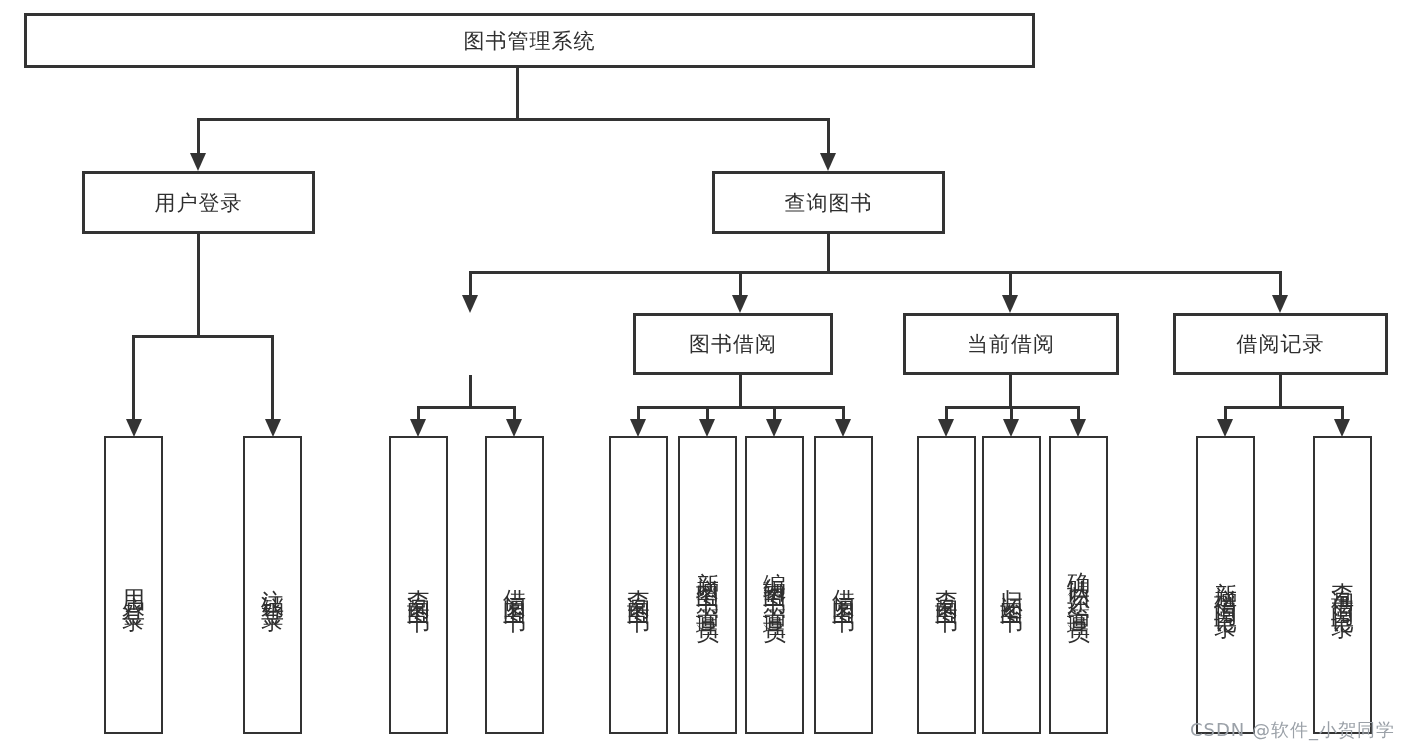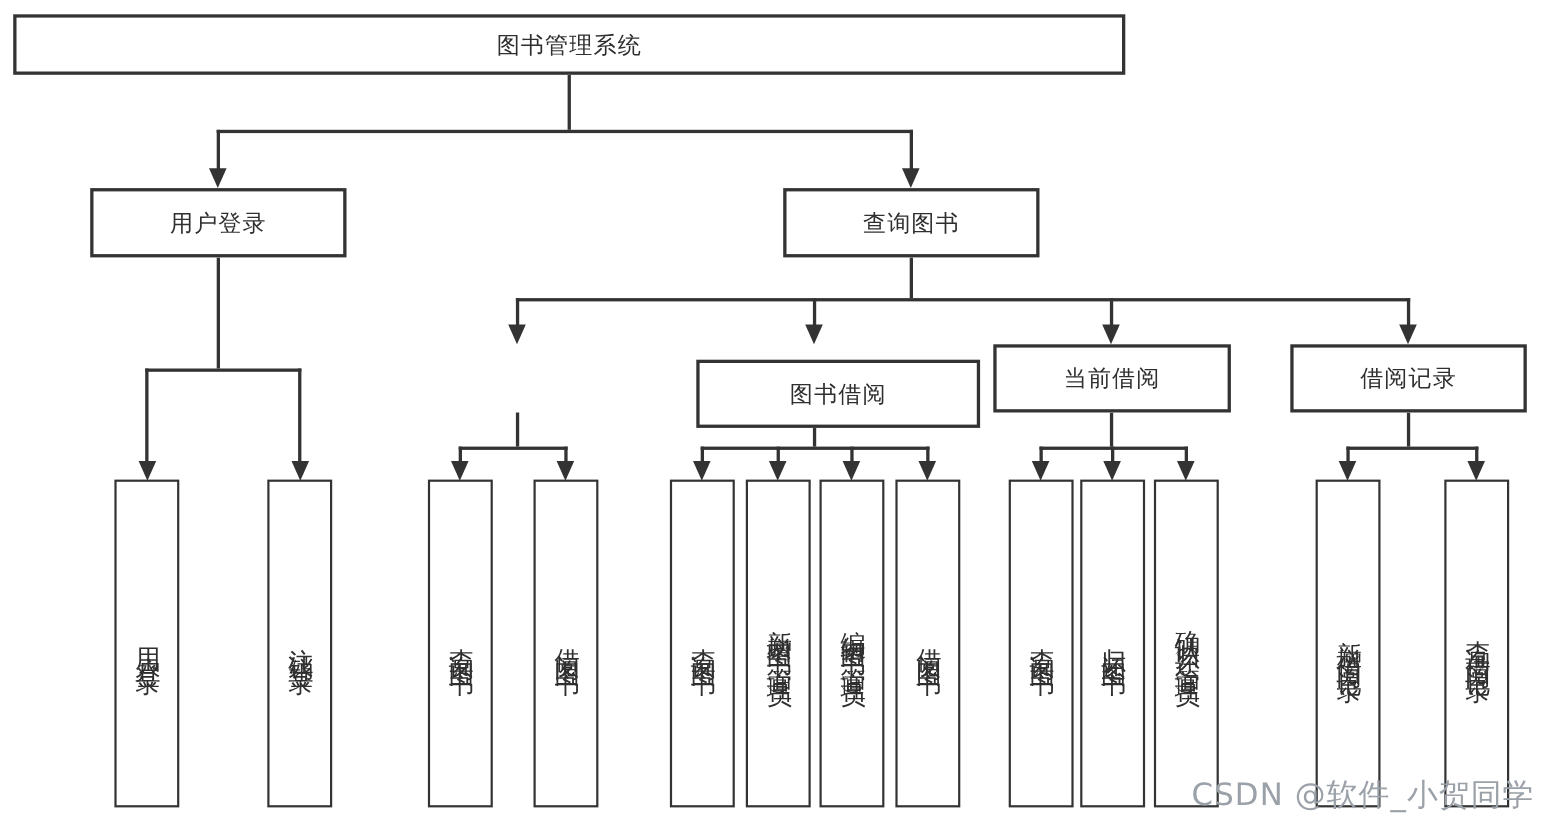--- a/index.html
+++ b/index.html
@@ -53,33 +53,33 @@
   
   .arr{
     position:absolute;width:0;height:0;z-index:3;
     border-left:8px solid transparent;
     border-right:8px solid transparent;
     border-top:18px solid var(--line);
   }
   .watermark{
     position:absolute;
     right:10px;bottom:5px;
-    font-size:28px;
+    font-size:18px;
     color:var(--wm);
     letter-spacing:1px;
     z-index:4;
     white-space:nowrap;
   }
 </style>
 </head>
 <body>
 
 <div class="canvas">
 
-  <div class="hnode" style="left:12px;top:13px;width:1011px;height:55px;">
+  <div class="hnode" style="left:24px;top:13px;width:1011px;height:55px;">
     <span>图书管理系统</span>
   </div>
 
   <div class="vline" style="left:516px;top:68px;height:50px;"></div>
   <div class="hline" style="left:197px;top:118px;width:633px;"></div>
   <div class="vline" style="left:197px;top:118px;height:37px;"></div>
   <div class="arr" style="left:190px;top:153px;"></div>
   <div class="vline" style="left:827px;top:118px;height:37px;"></div>
   <div class="arr" style="left:820px;top:153px;"></div>
 
@@ -101,21 +101,21 @@
   <div class="hline" style="left:469px;top:271px;width:813px;"></div>
   <div class="vline" style="left:469px;top:271px;height:26px;"></div>
   <div class="arr" style="left:462px;top:295px;"></div>
   <div class="vline" style="left:739px;top:271px;height:26px;"></div>
   <div class="arr" style="left:732px;top:295px;"></div>
   <div class="vline" style="left:1009px;top:271px;height:26px;"></div>
   <div class="arr" style="left:1002px;top:295px;"></div>
   <div class="vline" style="left:1279px;top:271px;height:26px;"></div>
   <div class="arr" style="left:1272px;top:295px;"></div>
 
-  <div class="hnode" style="left:633px;top:327px;width:258px;height:62px;">
+  <div class="hnode" style="left:633px;top:313px;width:200px;height:62px;">
     <span>图书借阅</span>
   </div>
   <div class="hnode" style="left:1173px;top:313px;width:215px;height:62px;">
     <span>借阅记录</span>
   </div>
   <div class="hnode" style="left:903px;top:313px;width:216px;height:62px;">
     <span>当前借阅</span>
   </div>
 
   <div class="vline" style="left:469px;top:375px;height:31px;"></div>

